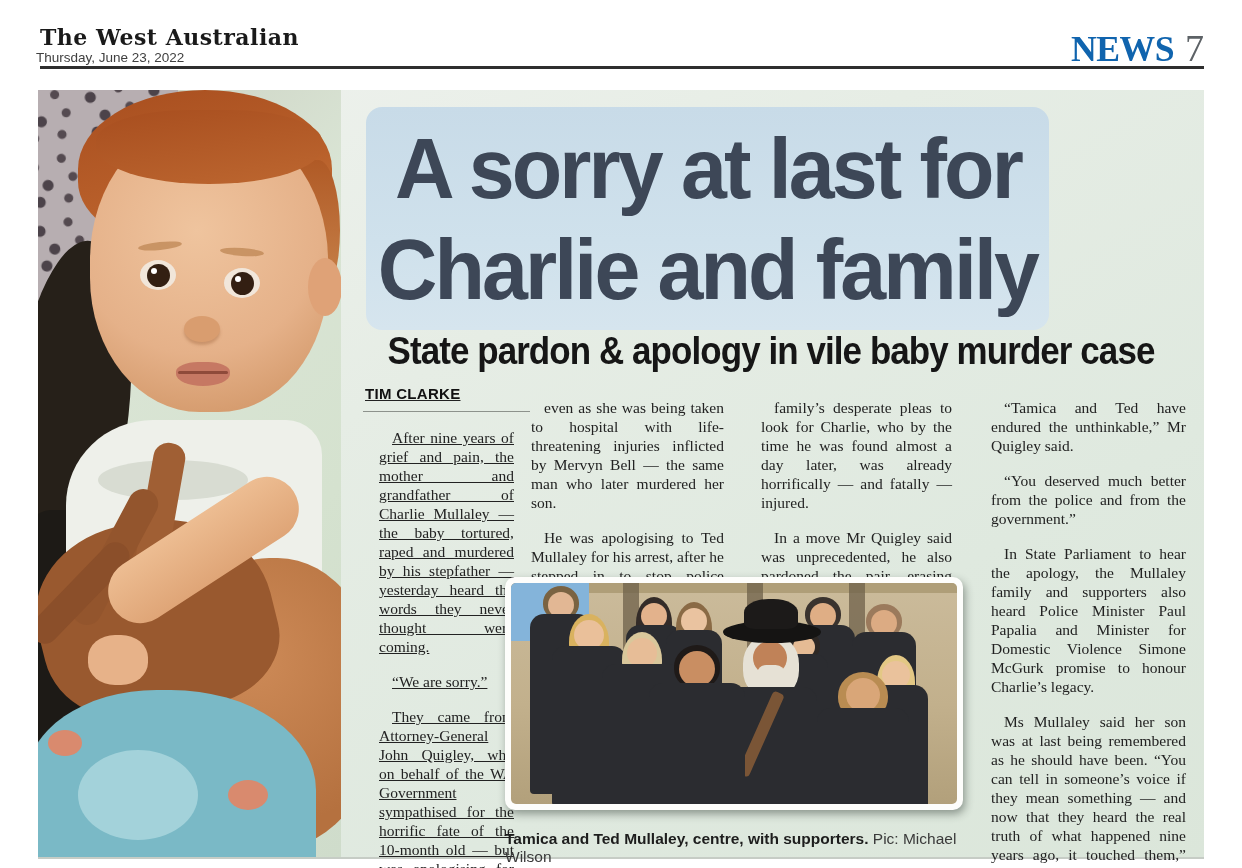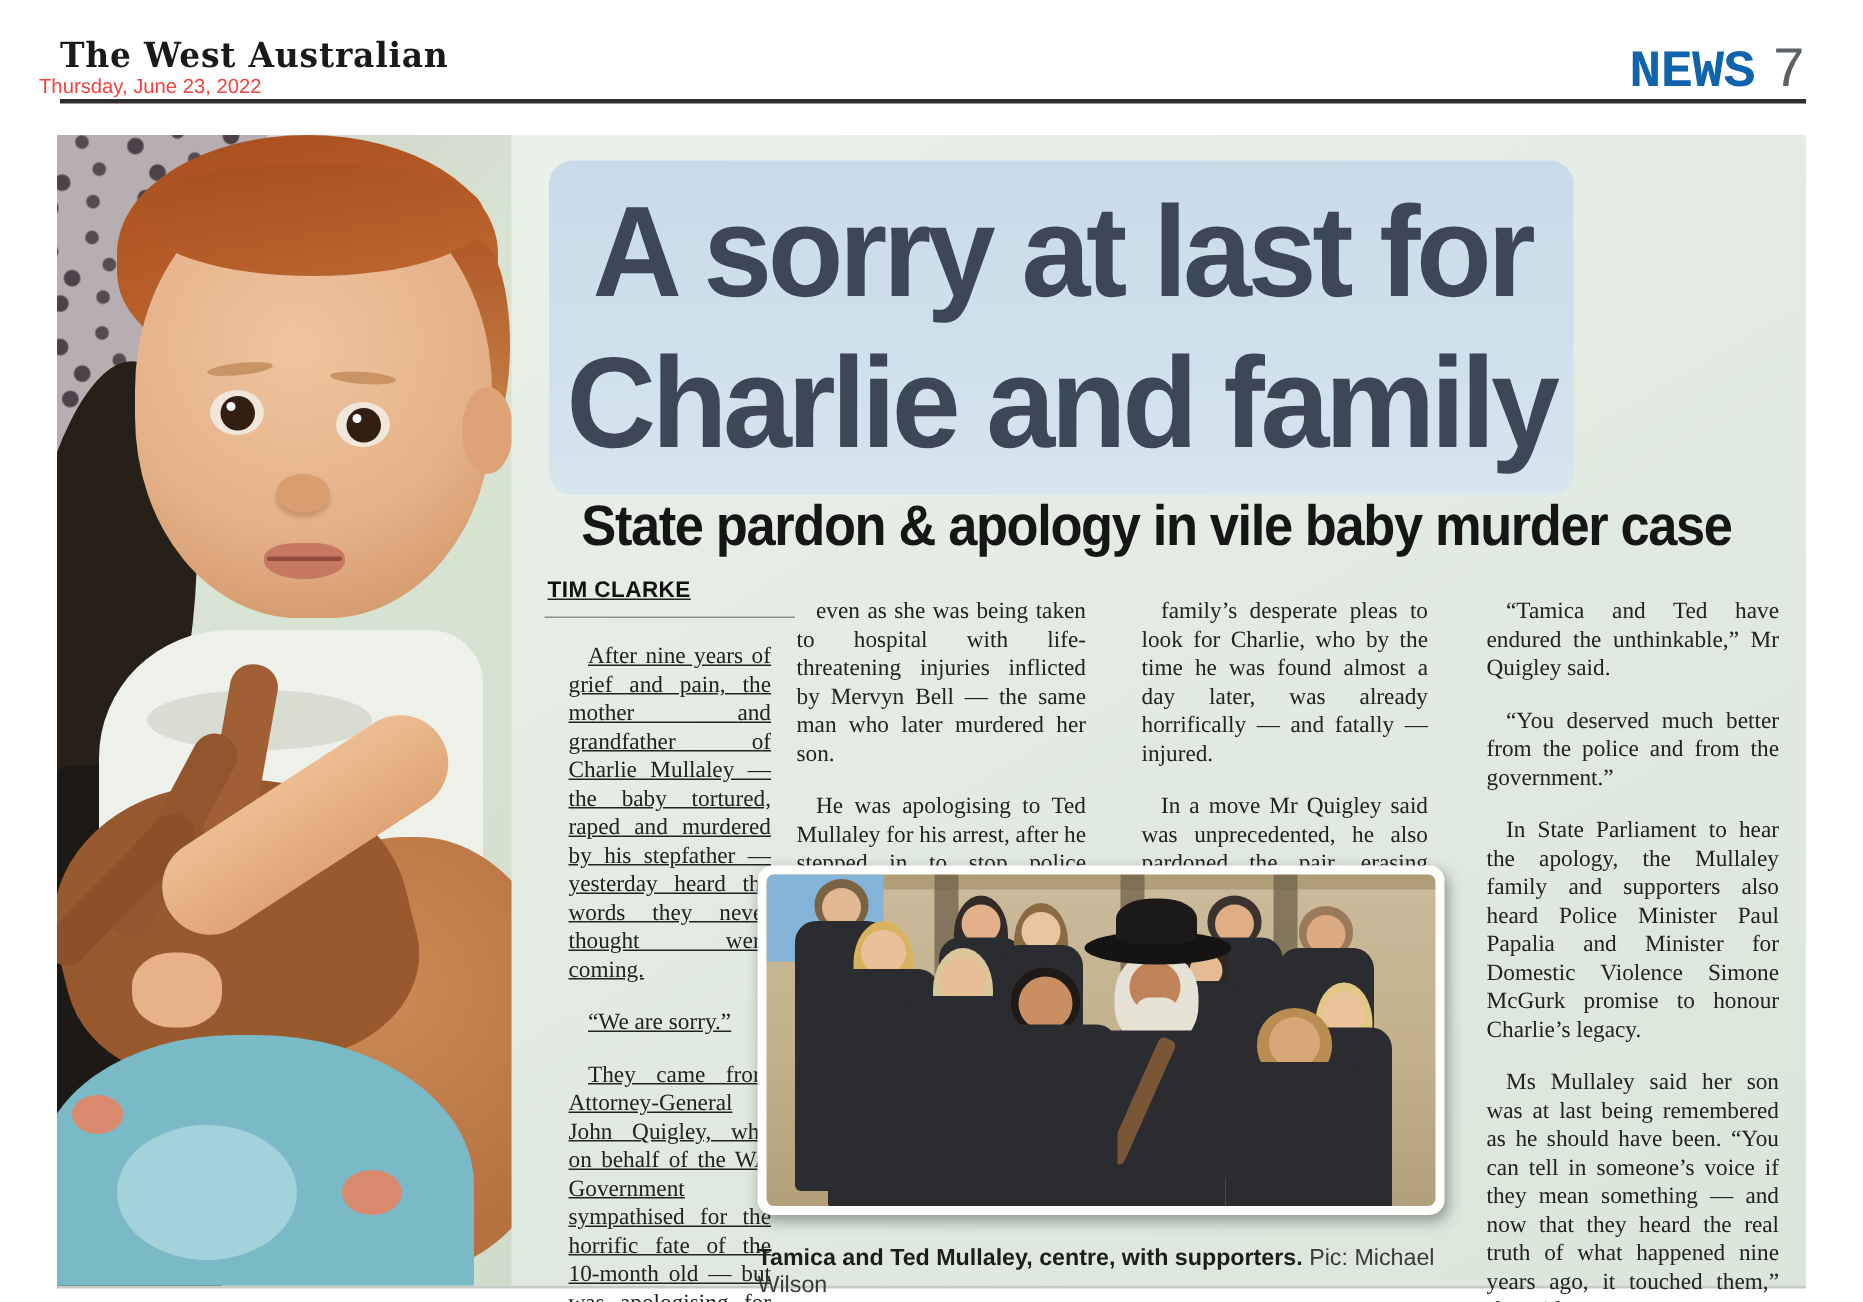--- a/index.html
+++ b/index.html
@@ -2,25 +2,25 @@
 <html><head>
 <meta charset="utf-8">
 <style>
   html,body{margin:0;padding:0;background:#ffffff;}
   #page{position:relative;width:1242px;height:868px;background:#ffffff;overflow:hidden;
         font-family:"Liberation Serif",serif;}
 
   
   .masthead-title{position:absolute;left:40px;top:24px;font-family:"DejaVu Serif",serif;
     font-weight:bold;font-size:22px;letter-spacing:.5px;color:#1a1a1a;transform:scaleY(1.05);}
-  .masthead-date{position:absolute;left:26px;top:50px;font-family:"Liberation Sans",sans-serif;
-    font-size:13.5px;color:#ef4444;}
+  .masthead-date{position:absolute;left:36px;top:50px;font-family:"Liberation Sans",sans-serif;
+    font-size:13.5px;color:#404040;}
   .masthead-rule{position:absolute;left:40px;right:38px;top:66px;height:3px;background:#2e2e2e;}
   .section-block{position:absolute;top:26px;right:38px;display:flex;align-items:baseline;gap:12px;
-    font-family:Liberation Mono, monospace;}
+    font-family:Liberation Serif, serif;}
   .section-label{font-size:35px;font-weight:bold;color:#1064ae;letter-spacing:-.5px;transform:scaleX(1.02);}
   .section-page{font-size:38px;color:#5d6266;}
 
   
   #article{position:absolute;left:38px;top:90px;width:1166px;height:767px;
     background:linear-gradient(150deg,#eff2ee 0%,#e6ede5 35%,#dfe9df 70%,#dbe6da 100%);
     border-bottom:2px solid #c6ccc5;}
 
   
   .headline-panel{position:absolute;left:328px;top:17px;width:683px;height:223px;

